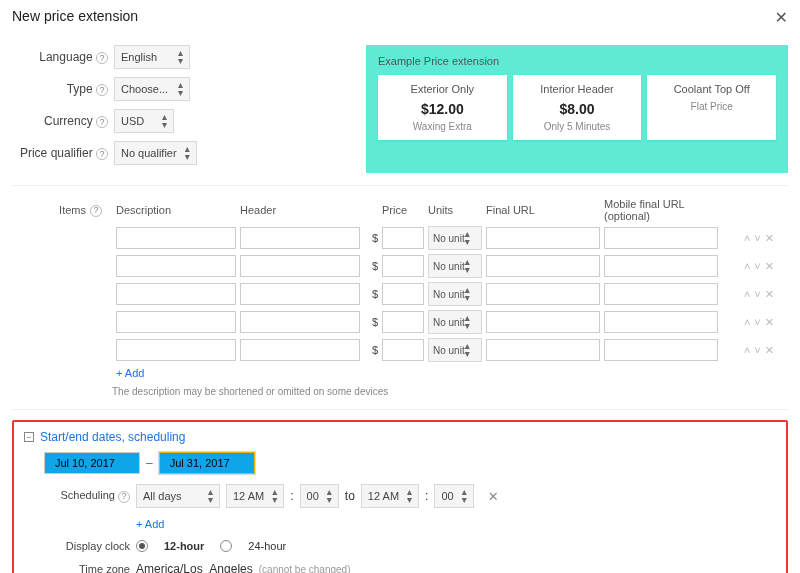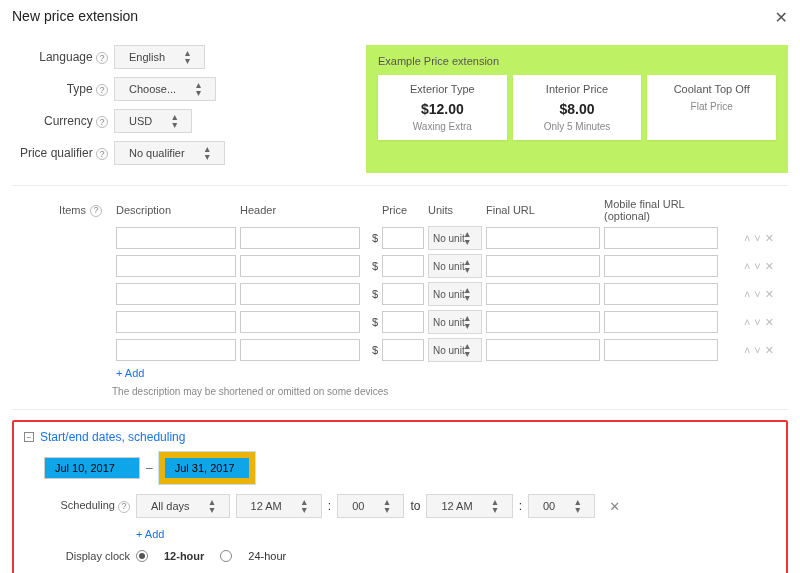--- a/index.html
+++ b/index.html
@@ -14,27 +14,28 @@
   .dialog { padding: 8px 12px 16px 12px; }
   .title-row { display: flex; align-items: flex-start; justify-content: space-between; margin-bottom: 10px;}
   .title { font-size: 14px; color: #222; }
   .close { font-size: 16px; color: #555; cursor: pointer; }
   .top-section { display: flex; gap: 24px; padding: 8px 0 12px 0; border-bottom: 1px solid #eee; }
   .form-col { flex: 0 0 330px; }
   .form-row { display: flex; align-items: center; justify-content: flex-start; margin-bottom: 8px; gap:6px;}
   .form-label-area { width: 96px; text-align: right; color:#444;}
   .help { display:inline-flex; align-items:center; justify-content:center; width:12px; height:12px; border:1px solid #bbb; border-radius:50%; font-size:9px; color:#888; line-height:1; cursor:default; }
   .select {
-    display:inline-flex; align-items:center; gap:20px;
-    background:#f5f5f5; border:1px solid #d8d8d8; padding:3px 14px;
+    display:inline-flex; align-items:center; gap:8px;
+    background:#f5f5f5; border:1px solid #d8d8d8; padding:3px 6px;
     font-size:11px; color:#444; cursor:pointer; min-width:60px;
+    justify-content:space-between;
   }
   .select.wide { min-width:76px;}
   .caret { font-size:10px; line-height:8px; display:flex; flex-direction:column; gap:0; color:#666;}
-  .example-panel { flex:1; background:#bef264; padding:10px 12px;}
+  .example-panel { flex:1; background:#5eead4; padding:10px 12px;}
   .example-title { font-size:11px; color:#555; margin-bottom:8px;}
   .example-cards { display:flex; gap:6px;}
   .card {
     flex:1; background:#fff; text-align:center; padding:8px 6px;
     box-shadow: 0 1px 2px rgba(0,0,0,0.08);
   }
   .card-name { font-size:11px; color:#555; margin-bottom:6px;}
   .card-price { font-size:14px; font-weight:bold; color:#222; margin-bottom:4px;}
   .card-desc { font-size:10px; color:#888;}
   .items-section { padding: 12px 0 12px 0; border-bottom:1px solid #eee;}
@@ -50,21 +51,21 @@
   .add-link { color:#1a73e8; cursor:pointer; font-size:11px;}
   .note { color:#888; font-size:10px; margin-top:6px;}
   .red-box { border:2px solid #e33; padding:8px 10px; margin-top:10px; border-radius:2px;}
   .accordion-row { display:flex; align-items:center; gap:6px; margin-bototm:4px;}
   .box-icon { width:10px; height:10px; border:1px solid #888; display:inline-flex; align-items:center; justify-content:center; font-size:8px; color:#666;}
   .link-text { color:#1a73e8; cursor:pointer; font-size:12px;}
   .inner-form { padding:8px 0 0 20px;}
   .inner-row { display:flex; align-items:center; gap:6px; margin-bottom:10px;}
   .inner-label { width:86px; text-align:right; color:#444; font-size:11px;}
   .date-box { border:1px solid #ccc; background:#0ea5e9; padding:4px 10px; font-size:11px; width:96px;}
-  .date-box.active { border:6px solid #eab308; box-shadow:0 0 0 1px rgba(74,144,226,0.3);}
+  .date-box.active { border:1px solid #eab308; box-shadow:0 0 0 1px rgba(74,144,226,0.3);}
   .sep { color:#666;}
   .rm-x { color:#888; cursor:pointer; font-size:13px; margin-left:8px;}
   .radio { display:inline-flex; align-items:center; gap:16px; font-size:11px;}
   .radio-dot { width:12px; height:12px; border:1px solid #888; border-radius:50%; display:inline-block; position:relative;}
   .radio-dot.checked::after{ content:""; position:absolute; inset:2px; background:#555; border-radius:50%;}
   .tz-note { color:#999; font-size:10px;}
   .grid-row { display:contents; }
   .grid-row > * { margin-bottom:4px; }
 </style>
 </head>
@@ -106,26 +107,26 @@
           <span>No qualifier</span>
           <span class="caret">▴<br>▾</span>
         </div>
       </div>
     </div>
 
     <div class="example-panel">
       <div class="example-title">Example Price extension</div>
       <div class="example-cards">
         <div class="card">
-          <div class="card-name">Exterior Type</div>
+          <div class="card-name">Exterior Only</div>
           <div class="card-price">$12.00</div>
           <div class="card-desc">Waxing Extra</div>
         </div>
         <div class="card">
-          <div class="card-name">Interior Price</div>
+          <div class="card-name">Interior Header</div>
           <div class="card-price">$8.00</div>
           <div class="card-desc">Only 5 Minutes</div>
         </div>
         <div class="card">
           <div class="card-name">Coolant Top Off</div>
           <div class="card-desc">Flat Price</div>
         </div>
       </div>
     </div>
   </div>

